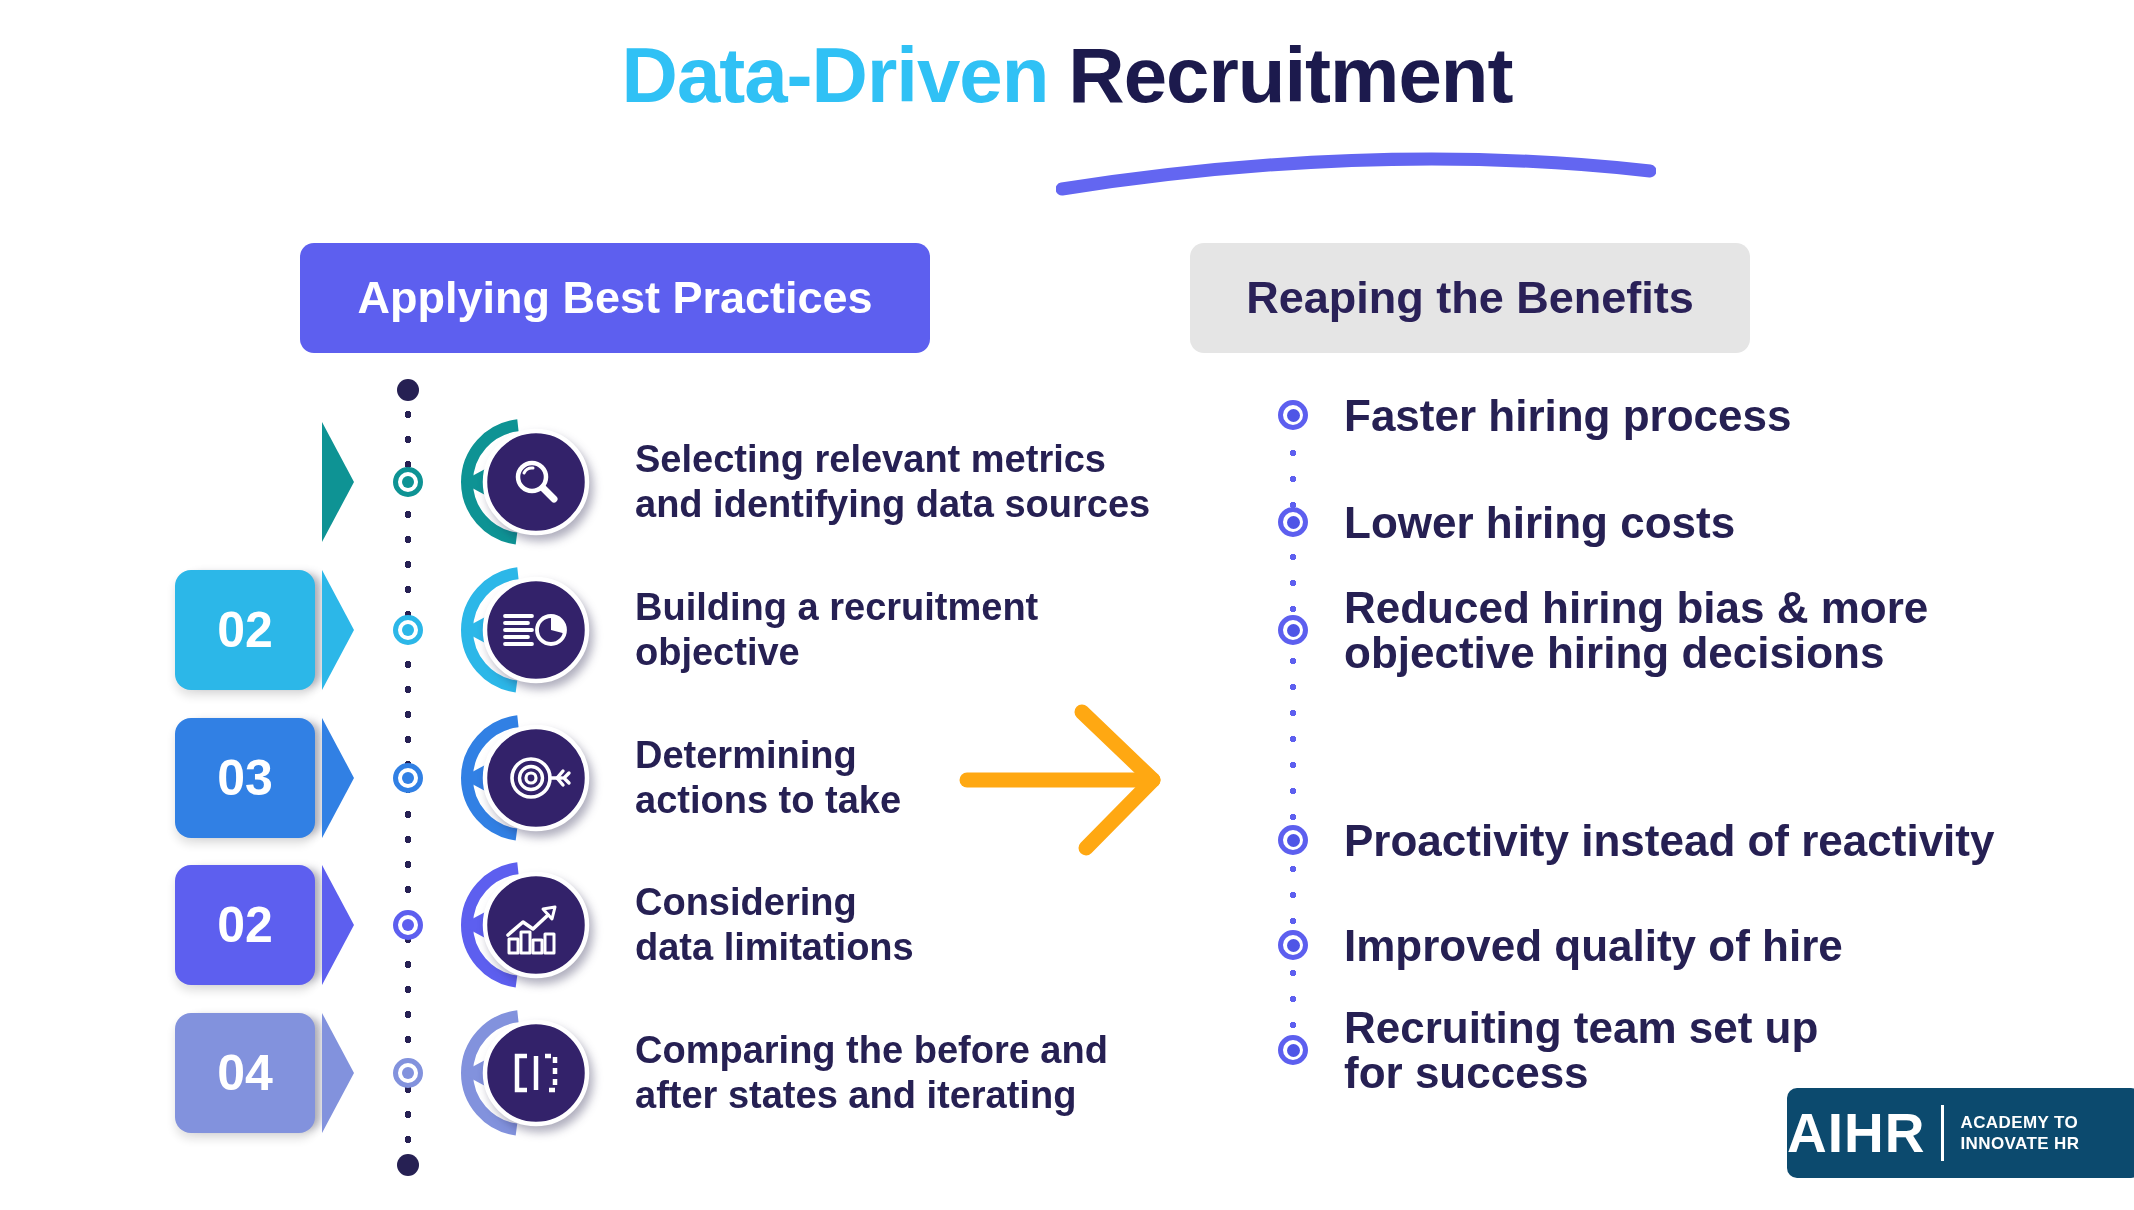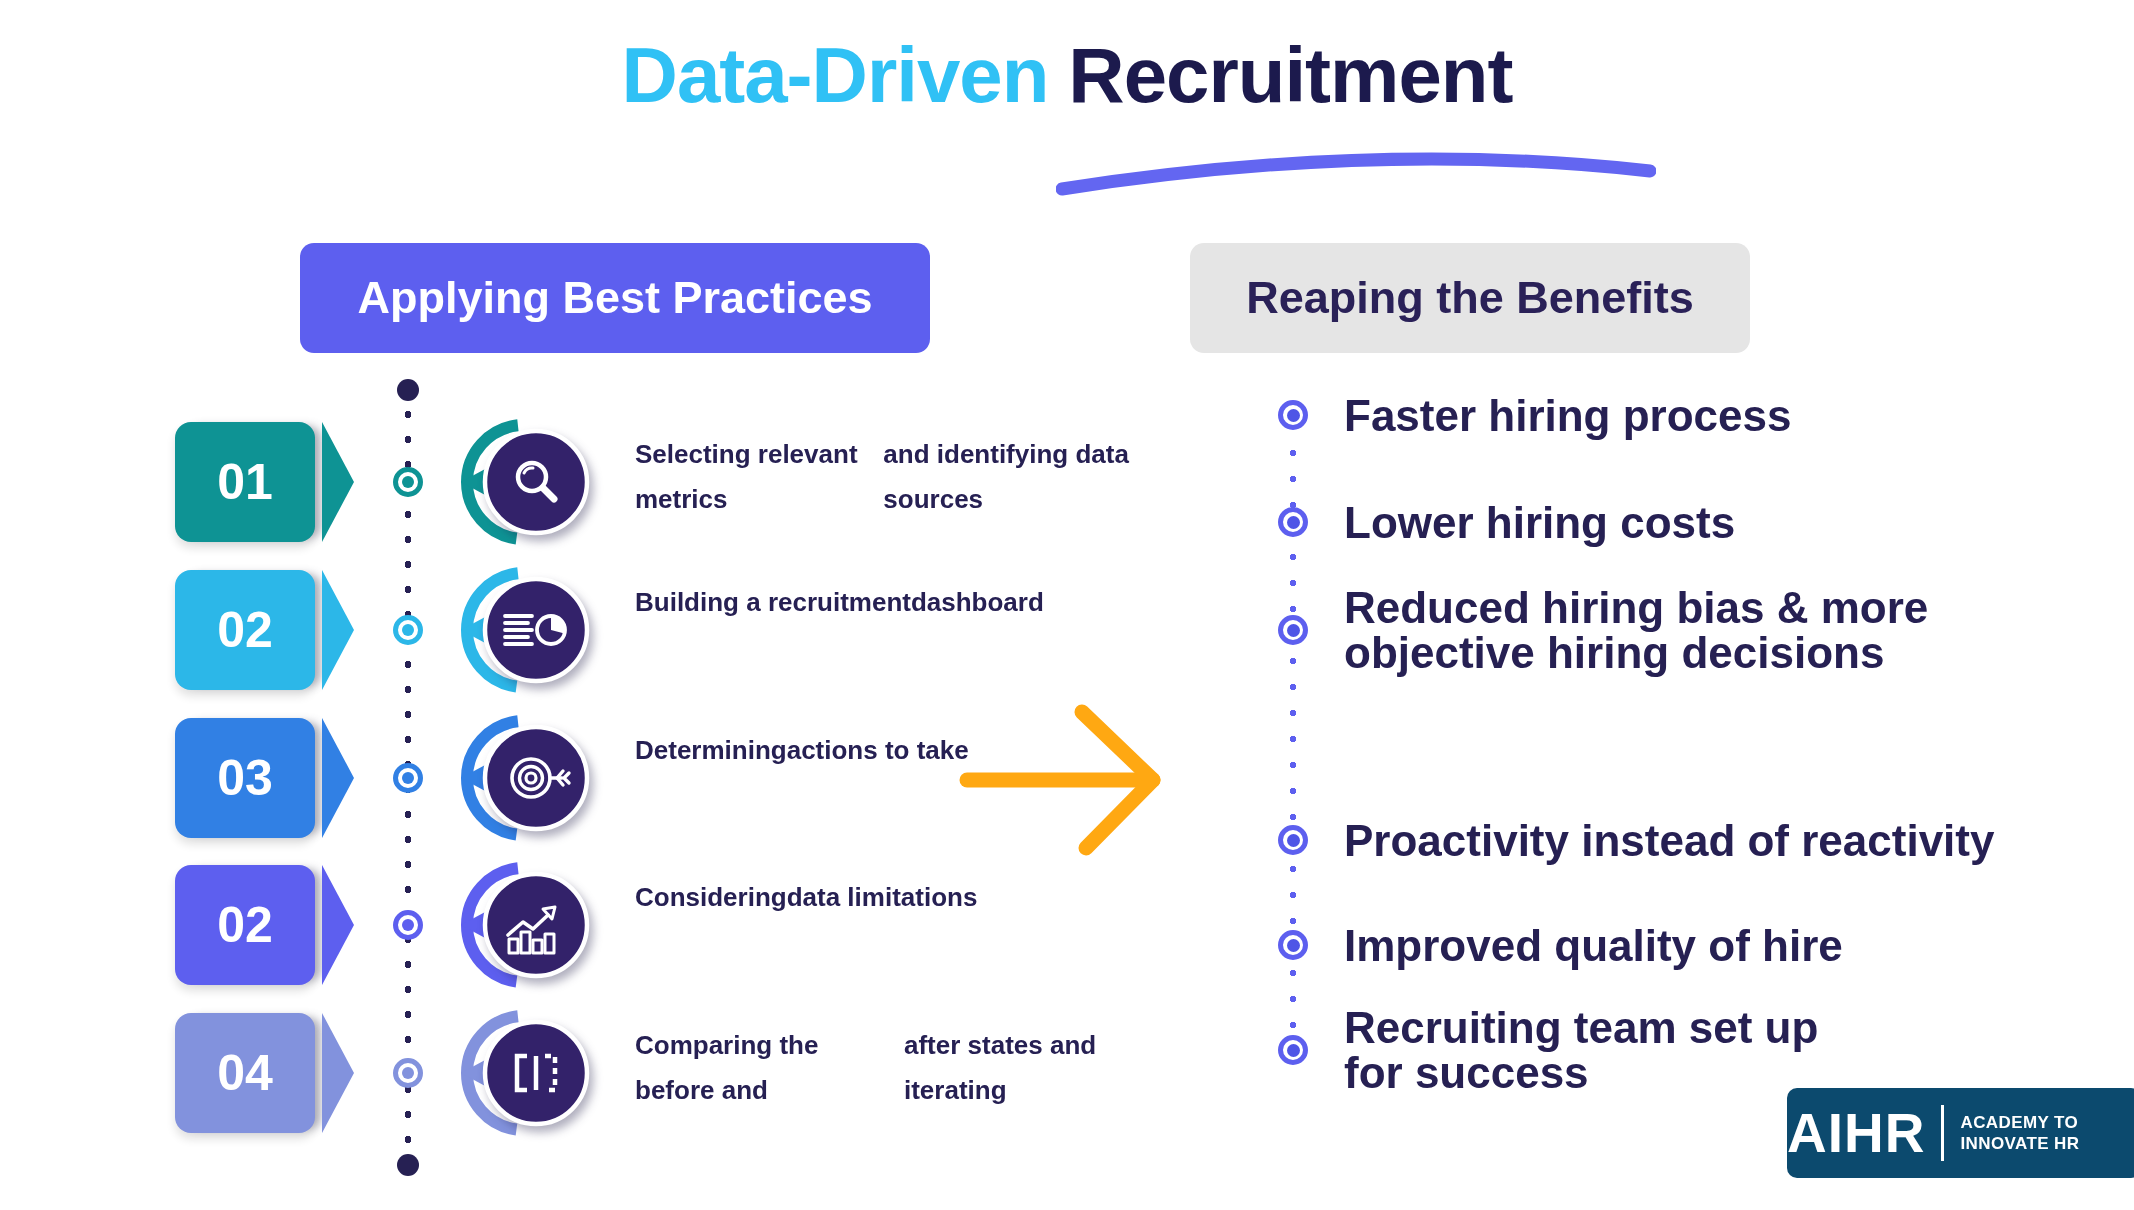--- a/index.html
+++ b/index.html
@@ -54,22 +54,22 @@
   }
   .marker {
     position:absolute; left:393px; top:60px; width:30px; height:30px; border-radius:50%;
     border:5px solid var(--c); background:#fff; box-sizing:border-box;
     display:flex; align-items:center; justify-content:center;
   }
   .marker::after { content:""; width:12px; height:12px; border-radius:50%; background:var(--c); }
   .medallion { position:absolute; left:458px; top:5px; }
   .step-text {
     position:absolute; left:635px; top:25px; height:100px; width:520px;
-    display:flex; flex-direction:row; 
-    font-size:26px; font-weight:bold; color:#262053; line-height:45px;
+    display:flex; flex-direction:column; justify-content:center;
+    font-size:38px; font-weight:bold; color:#262053; line-height:45px;
   }
 
   
   .flow-arrow { position:absolute; left:955px; top:700px; }
 
   
   .tl-right {
     position:absolute; left:1289px; top:440px; width:8px; height:590px;
     background-image:radial-gradient(circle 3.2px at center, #5D5FEF 99%, transparent 100%);
     background-size:8px 26px; background-repeat:repeat-y; background-position:center top;
@@ -106,21 +106,20 @@
   </svg>
 
   <div class="col-header left">Applying Best Practices</div>
   <div class="col-header right">Reaping the Benefits</div>
 
   <div class="tl-left"></div>
   <div class="tl-end top"></div>
   <div class="tl-end bottom"></div>
 
   <div class="step c1" style="top:407px;">
-    <div class="badge-rect">01</div>
     <div class="badge-arrow"></div>
     <div class="marker"></div>
     <svg class="medallion" width="150" height="140" viewBox="0 0 150 140">
       <circle cx="66" cy="70" r="57" fill="none" stroke="#0E9394" stroke-width="12" stroke-dasharray="165 400" stroke-dashoffset="-97"></circle>
       <polygon points="3,70 29,56 29,84" fill="#0E9394"></polygon>
       <circle cx="78" cy="70" r="51" fill="#33226A" stroke="#ffffff" stroke-width="4.5" style="filter:drop-shadow(4px 6px 5px rgba(30,25,70,0.35));"></circle>
       <g transform="translate(78,70)" stroke="#fff" fill="none" stroke-linecap="round">
         <circle cx="-4" cy="-5" r="14" stroke-width="4.5"></circle>
         <path d="M-12,-9 a9 9 0 0 1 9,-5" stroke-width="3"></path>
         <line x1="7" y1="6" x2="18" y2="17" stroke-width="7"></line>
@@ -145,21 +144,21 @@
         <line x1="-31" y1="-7" x2="-8" y2="-7" stroke-width="3.8"></line>
         <line x1="-31" y1="0" x2="-4" y2="0" stroke-width="3.8"></line>
         <line x1="-31" y1="7" x2="-8" y2="7" stroke-width="3.8"></line>
         <line x1="-31" y1="14" x2="-4" y2="14" stroke-width="3.8"></line>
         <circle cx="15" cy="0" r="14" stroke-width="3.8"></circle>
         <path d="M15,-14 A14,14 0 0 1 28.5,3.5 L15,0 Z" fill="#fff" stroke="none"></path>
       </g>
     </svg>
     <div class="step-text">
       <div>Building a recruitment</div>
-      <div>dashboard</div>
+      <div>objective</div>
     </div>
   </div>
 
   <div class="step c3" style="top:703px;">
     <div class="badge-rect">03</div>
     <div class="badge-arrow"></div>
     <div class="marker"></div>
     <svg class="medallion" width="150" height="140" viewBox="0 0 150 140">
       <circle cx="66" cy="70" r="57" fill="none" stroke="#3180E4" stroke-width="12" stroke-dasharray="165 400" stroke-dashoffset="-97"></circle>
       <polygon points="3,70 29,56 29,84" fill="#3180E4"></polygon>

